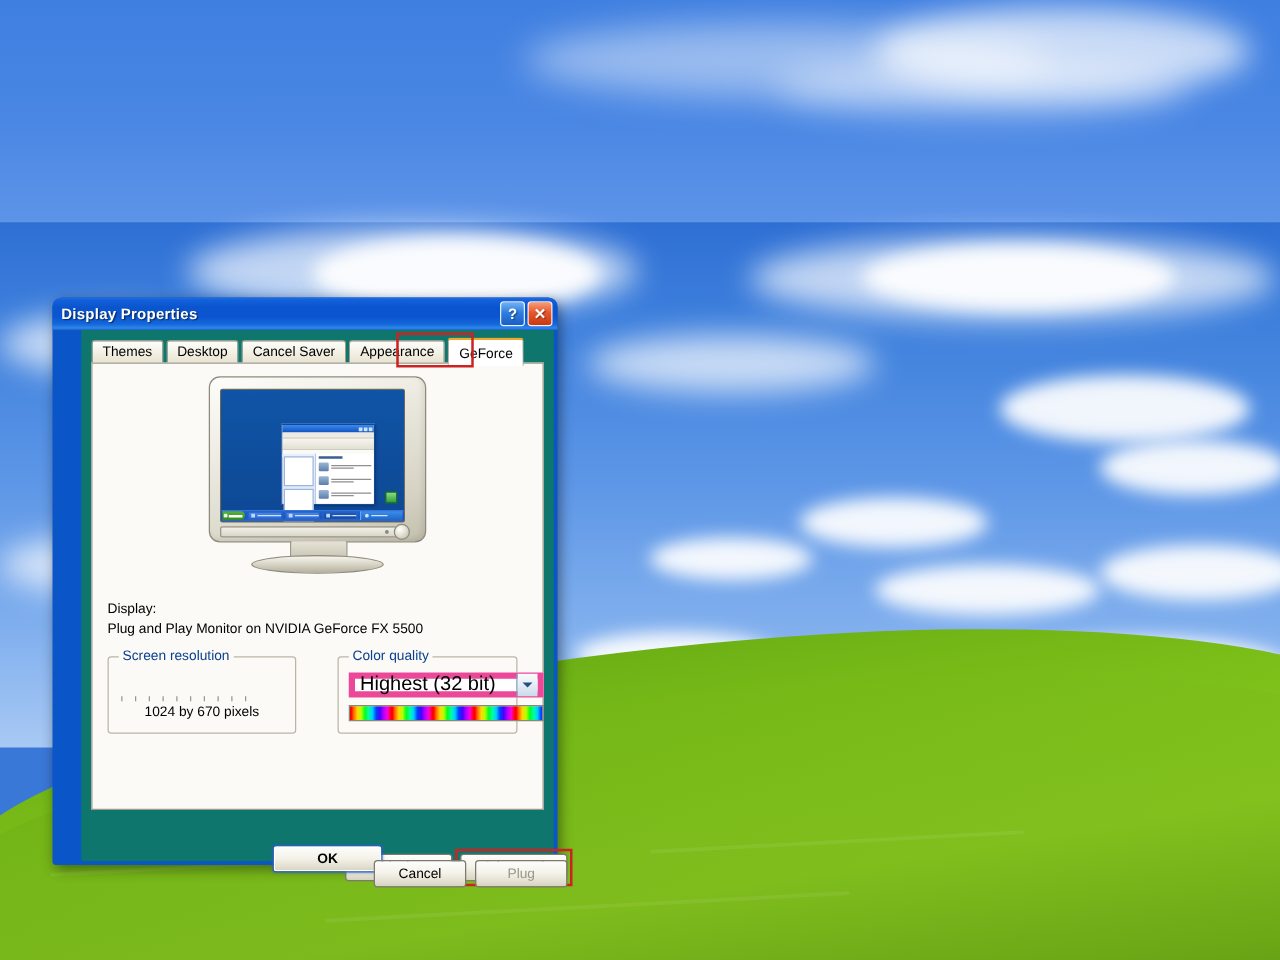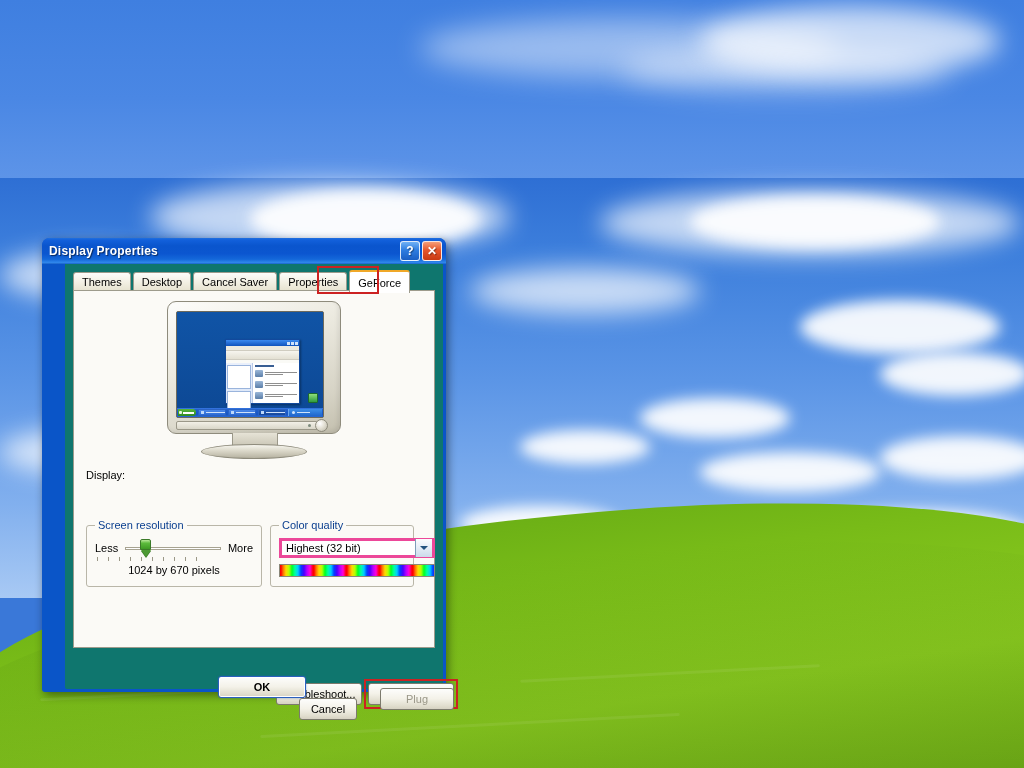--- a/index.html
+++ b/index.html
@@ -377,41 +377,41 @@
     width: 106px; height: 15px;
     background: linear-gradient(180deg, #f6f5ee 0%, #dedbcd 40%, #b6b2a1 100%);
     border: 1px solid #8e8b7c;
     border-radius: 50%;
     box-sizing: border-box;
   }
 
   
   .display-label {
     position: absolute;
-    left: 12px; top: 176px;
+    left: 12px; top: 188px;
     font-size: 11px; color: #000000;
     line-height: 16px;
   }
 
   
   .group {
     position: absolute;
     border: 1px solid #b9b6a8;
     border-radius: 3px;
     box-sizing: border-box;
   }
   .group > legend, .group-title {
     position: absolute;
     top: -7px; left: 8px;
     background: #fbfaf6;
     padding: 0 3px;
     font-size: 11px;
     color: #0b3f8f;
   }
-  #grp-res { left: 12px; top: 234px; width: 176px; height: 62px; }
+  #grp-res { left: 12px; top: 234px; width: 151px; height: 62px; }
   #grp-color { left: 196px; top: 234px; width: 144px; height: 62px; }
 
   .slider-row {
     position: absolute;
     left: 8px; top: 12px; right: 8px;
     display: flex; align-items: center;
     font-size: 11px; color: #000;
   }
   .slider-track-wrap {
     position: relative;
@@ -462,24 +462,24 @@
     left: 0; right: 0; top: 38px;
     text-align: center;
     font-size: 11px; color: #000;
   }
 
   .combo {
     position: absolute;
     left: 8px; top: 12px;
     width: 156px; height: 20px;
     background: #ffffff;
-    border: 3px solid #ec4899;
+    border: 5px solid #ec4899;
     box-sizing: border-box;
     display: flex; align-items: center;
-    font-size: 11px; color: #000;
+    font-size: 16px; color: #000;
     padding-left: 4px;
     cursor: pointer;
   }
   .combo-arrow {
     margin-left: auto;
     width: 17px; height: 18px;
     background: linear-gradient(180deg, #fbfcfd 0%, #e7eef7 45%, #cbdaea 100%);
     border-left: 1px solid #7f9db9;
     display: flex; align-items: center; justify-content: center;
     box-sizing: border-box;
@@ -537,21 +537,21 @@
   .adv-highlight {
     position: absolute;
     left: 290px; top: 388px;
     width: 94px; height: 30px;
     border: 2px solid #cc2222;
     box-sizing: border-box;
     pointer-events: none;
   }
 
   #btn-ok     { position: absolute; left: 153px; top: 412px; width: 88px; font-weight: bold; }
-  #btn-cancel { position: absolute; left: 234px; top: 434px; width: 58px; }
+  #btn-cancel { position: absolute; left: 234px; top: 424px; width: 74px; }
   #btn-apply  { position: absolute; left: 315px; top: 424px; width: 74px; }
 </style>
 </head>
 <body>
 
 <div id="desktop">
   <div class="sky-top-band"></div>
   <div class="sky-main"></div>
 
   <div class="cloud wisp" style="left:420px; top:18px;  width:420px; height:60px;"></div>
@@ -596,21 +596,21 @@
       <div class="tbtn close">✕</div>
     </div>
   </div>
 
   <div class="dialog-body">
 
     <div class="tabstrip">
       <div class="tab">Themes</div>
       <div class="tab">Desktop</div>
       <div class="tab">Cancel Saver</div>
-      <div class="tab">Properties</div>
+      <div class="tab">Appearance</div>
       <div class="tab active">GeForce</div>
     </div>
     <div class="tab-highlight"></div>
 
     <div class="tabpanel">
 
       <div class="monitor-wrap">
         <div class="monitor">
           <div class="crt-case"></div>
           <div class="crt-screen">
@@ -687,36 +687,26 @@
           <div class="crt-chin"></div>
           <div class="crt-led"></div>
           <div class="crt-knob"></div>
           <div class="crt-neck"></div>
           <div class="crt-base"></div>
         </div>
       </div>
 
       <div class="display-label">
         <div>Display:</div>
+        <div>Plug and Play Monitor on NVIDIA GeForce FX 5500</div>
       </div>
 
       <div class="group" id="grp-res">
         <div class="group-title">Screen resolution</div>
 
-        <div class="slider-row">
-          <span>Less</span>
-          <div class="slider-track-wrap">
-            <div class="slider-track"></div>
-            <div class="slider-thumb" style="left: 15px;">
-              <div class="thumb-top"></div>
-              <div class="thumb-tip"></div>
-            </div>
-          </div>
-          <span>More</span>
-        </div>
 
         <div class="slider-ticks">
           <span></span>
             <span></span>
             <span></span>
             <span></span>
             <span></span>
           <span></span>
             <span></span>
             <span></span>

